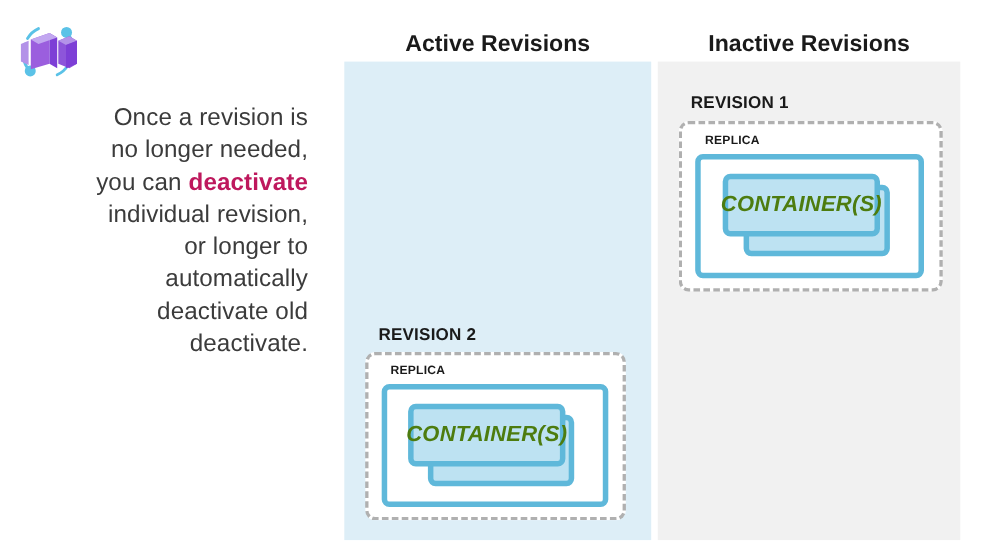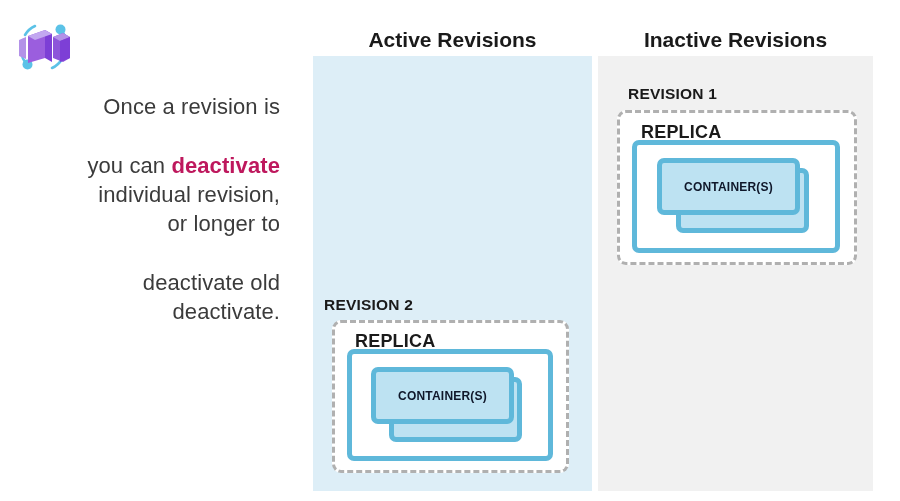--- a/index.html
+++ b/index.html
@@ -82,21 +82,21 @@
     position: absolute;
     border: 3px dashed #b0b0b0;
     border-radius: 9px;
     background: #ffffff;
     box-sizing: border-box;
   }
 
   
   .replica-label {
     position: absolute;
-    font-size: 18px;
+    font-size: 11px;
     font-weight: 700;
     color: #1a1a1a;
     letter-spacing: 0.2px;
     white-space: nowrap;
   }
   .replica-box {
     position: absolute;
     border: 5px solid #5fb8da;
     border-radius: 7px;
     background: #ffffff;
@@ -115,39 +115,40 @@
     position: absolute;
     border: 5px solid #5fb8da;
     border-radius: 7px;
     background: #bde2f2;
     box-sizing: border-box;
     display: flex;
     align-items: center;
     justify-content: center;
   }
   .container-label {
-    font-size: 12px;
-    font-weight: 700;
-    color: #0f172a;
+    font-size: 20px;
+    font-weight: 700;
+    color: #4d7c0f;
     letter-spacing: 0.2px;
     white-space: nowrap;
+    font-style: italic;
   }
 
   
   #rev1 { left: 0; top: 0; width: 100%; height: 100%; }
   #rev1 .revision-label { left: 628px; top: 85px; }
   #rev1 .dashed-box     { left: 617px; top: 110px; width: 240px; height: 155px; }
   #rev1 .replica-label  { left: 641px; top: 122px; }
   #rev1 .replica-box    { left: 632px; top: 140px; width: 208px; height: 113px; }
   #rev1 .container-back { left: 676px; top: 168px; width: 133px; height: 65px; }
   #rev1 .container-front{ left: 657px; top: 158px; width: 143px; height: 57px; }
 
   
   #rev2 { left: 0; top: 0; width: 100%; height: 100%; }
-  #rev2 .revision-label { left: 324px; top: 296px; }
+  #rev2 .revision-label { left: 344px; top: 296px; }
   #rev2 .dashed-box     { left: 332px; top: 320px; width: 237px; height: 153px; }
   #rev2 .replica-label  { left: 355px; top: 331px; }
   #rev2 .replica-box    { left: 347px; top: 349px; width: 206px; height: 112px; }
   #rev2 .container-back { left: 389px; top: 377px; width: 133px; height: 65px; }
   #rev2 .container-front{ left: 371px; top: 367px; width: 143px; height: 57px; }
 </style>
 </head>
 <body>
 
 <div class="canvas">
@@ -169,25 +170,25 @@
       <polygon points="14,18 31,12 38,16 21,22" fill="#c2a7f0"></polygon>
 
       <polygon points="39,19 49,15 56,19 56,40 49,44 39,40" fill="#8d55da"></polygon>
       <polygon points="39,19 49,15 56,19 46,23" fill="#b392e8"></polygon>
       <polygon points="46,23 56,19 56,40 46,44" fill="#7d3fd6"></polygon>
     </svg>
   </div>
 
   <div class="caption">
     <span>Once a revision is</span><br>
-    <br>
+    <span>no longer needed,</span><br>
     <span>you can </span><b>deactivate</b><br>
     <span>individual revision,</span><br>
     <span>or longer to</span><br>
-    <br>
+    <span>automatically</span><br>
     <span>deactivate old</span><br>
     <span>deactivate.</span>
   </div>
 
   <div class="col-header inactive">Inactive Revisions</div>
   <div class="col-header active">Active Revisions</div>
 
   <div class="panel active"></div>
   <div class="panel inactive"></div>
 

